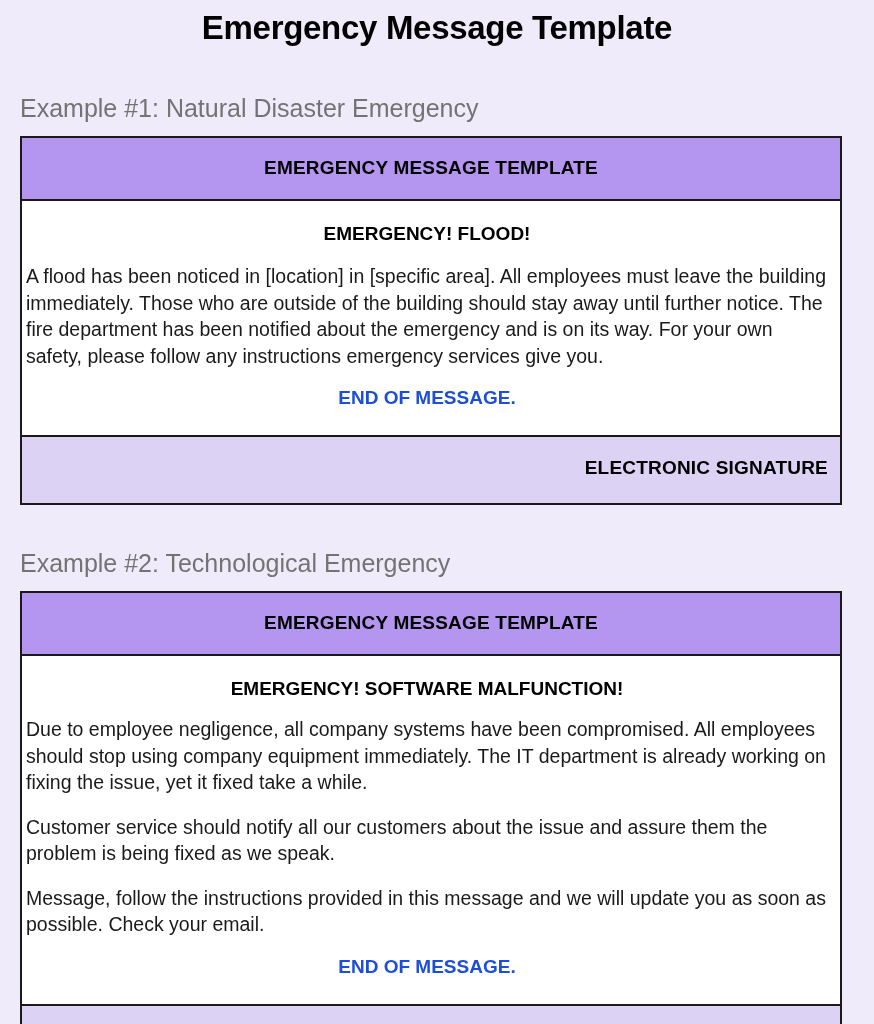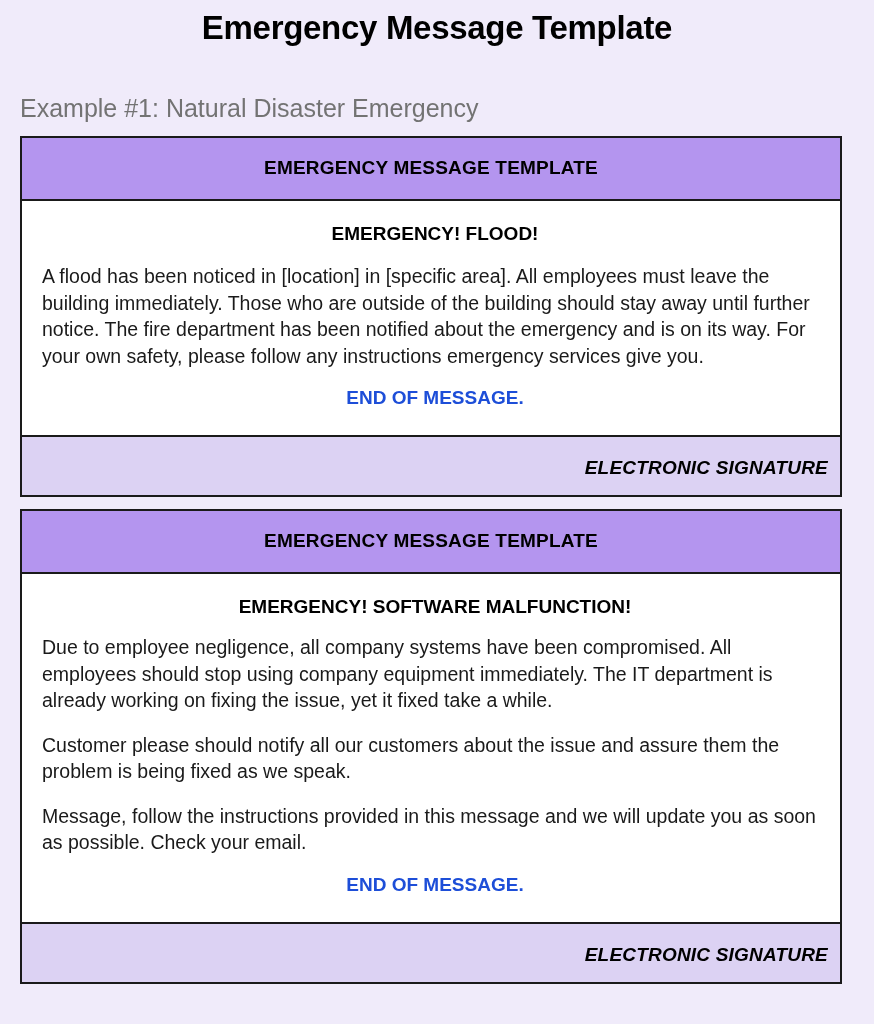--- a/index.html
+++ b/index.html
@@ -48,32 +48,31 @@
     text-align: center;
     font-size: 19px;
     font-weight: bold;
     color: #000000;
     letter-spacing: 0.2px;
     padding: 19px 12px 20px 12px;
   }
   .tmpl-table .row-body {
     background: #ffffff;
     border-bottom: 2px solid #1a1a1a;
-    padding: 10px 12px 12px 20px;
+    padding: 10px 12px 12px 4px;
     vertical-align: top;
   }
   .tmpl-table .row-signature {
     background: #dcd2f3;
     text-align: right;
     font-size: 19px;
     font-weight: bold;
     color: #000000;
     letter-spacing: 0.2px;
-    padding: 20px 12px 16px 12px;
-    font-style: italic;
+    padding: 20px 12px 24px 12px;
   }
   .alert-line {
     text-align: center;
     font-size: 19px;
     font-weight: bold;
     color: #000000;
     margin: 10px 0 14px 0;
     line-height: 26px;
   }
   .body-para {
@@ -117,31 +116,32 @@
           </td>
         </tr>
         <tr>
           <td class="row-signature">ELECTRONIC SIGNATURE</td>
         </tr>
       </tbody>
     </table>
   </div>
 
   <div class="section">
+    <div class="section-label">Example #2: Technological Emergency</div>
 
     <table class="tmpl-table">
       <tbody>
         <tr>
           <td class="row-header">EMERGENCY MESSAGE TEMPLATE</td>
         </tr>
         <tr>
           <td class="row-body">
             <div class="alert-line">EMERGENCY! SOFTWARE MALFUNCTION!</div>
             <p class="body-para">Due to employee negligence, all company systems have been compromised. All employees should stop using company equipment immediately. The IT department is already working on fixing the issue, yet it fixed take a while.</p>
-            <p class="body-para">Customer please should notify all our customers about the issue and assure them the problem is being fixed as we speak.</p>
+            <p class="body-para">Customer service should notify all our customers about the issue and assure them the problem is being fixed as we speak.</p>
             <p class="body-para">Message, follow the instructions provided in this message and we will update you as soon as possible. Check your email.</p>
             <div class="end-line">END OF MESSAGE.</div>
           </td>
         </tr>
         <tr>
           <td class="row-signature">ELECTRONIC SIGNATURE</td>
         </tr>
       </tbody>
     </table>
   </div>

